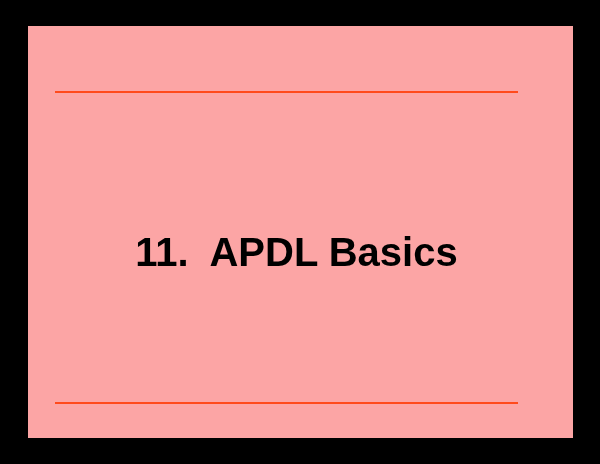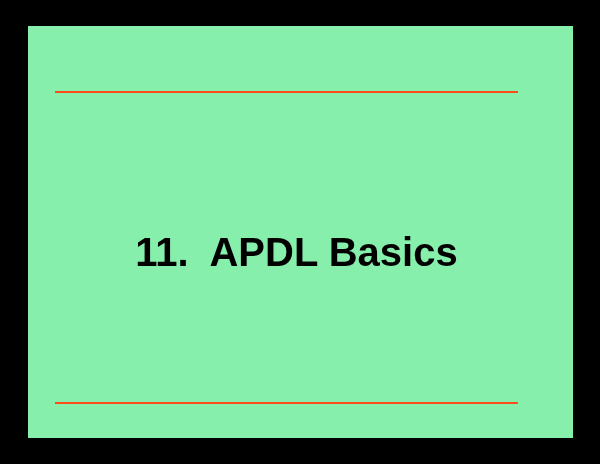--- a/index.html
+++ b/index.html
@@ -22,21 +22,21 @@
     background: #000000;
   }
 
   
   .slide-page {
     position: absolute;
     left: 28px;
     top: 26px;
     width: 545px;
     height: 412px;
-    background: #86efac;
+    background: #fca5a5;
   }
 
   
   .rule {
     position: absolute;
     left: 27px;          
     width: 463px;        
     height: 2px;
     background: #ff4a1c;
   }

